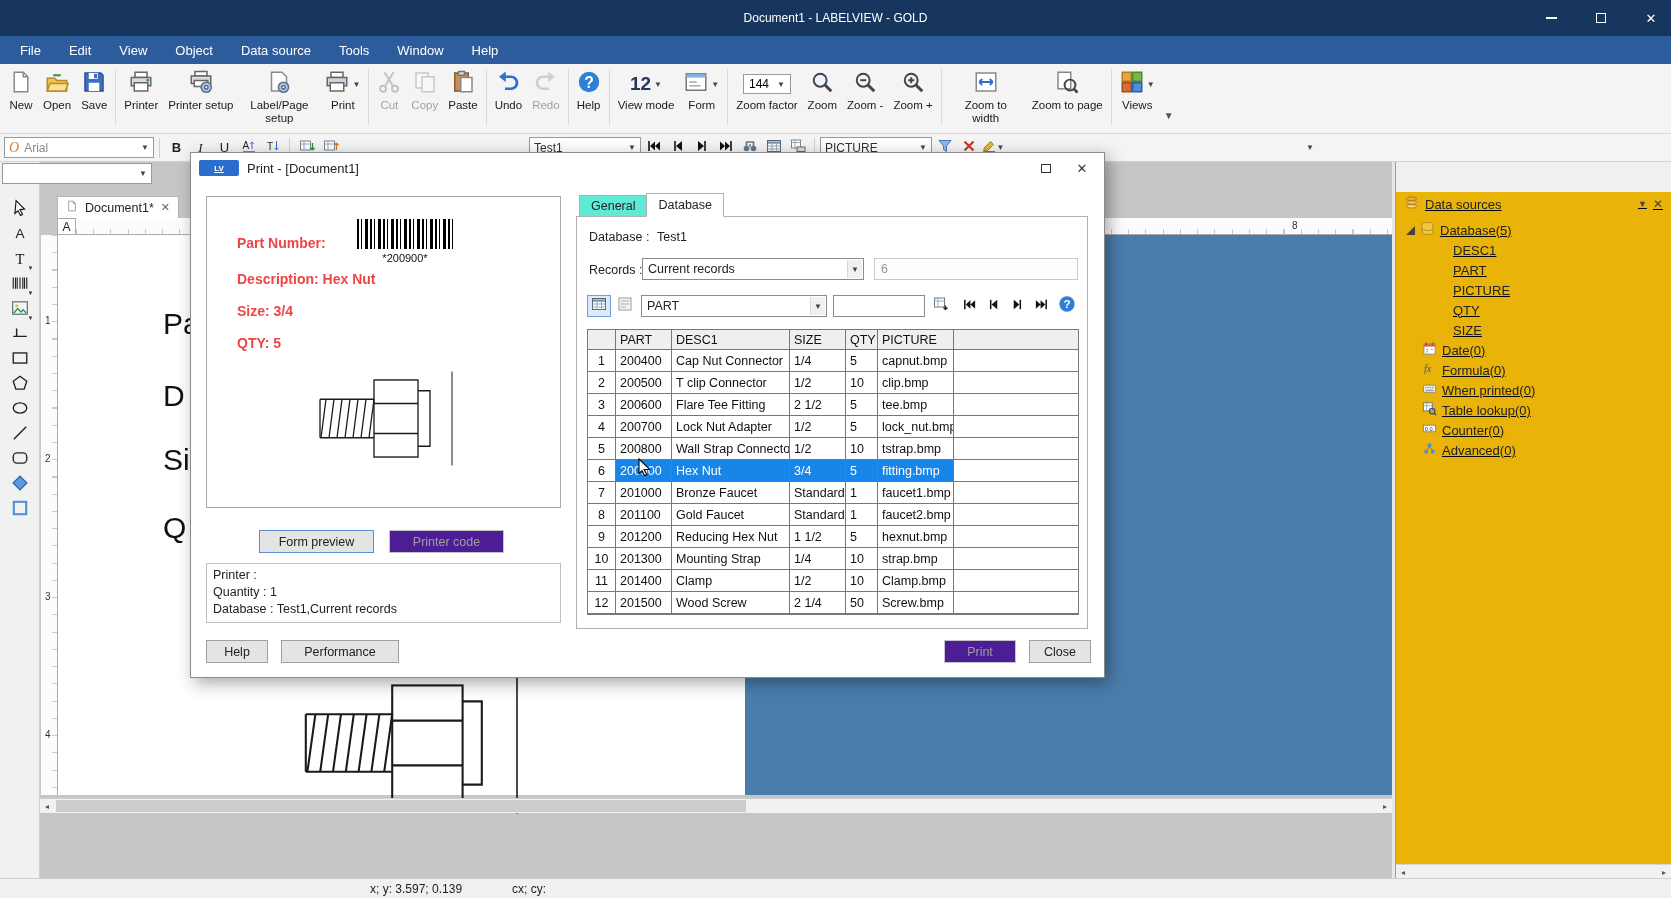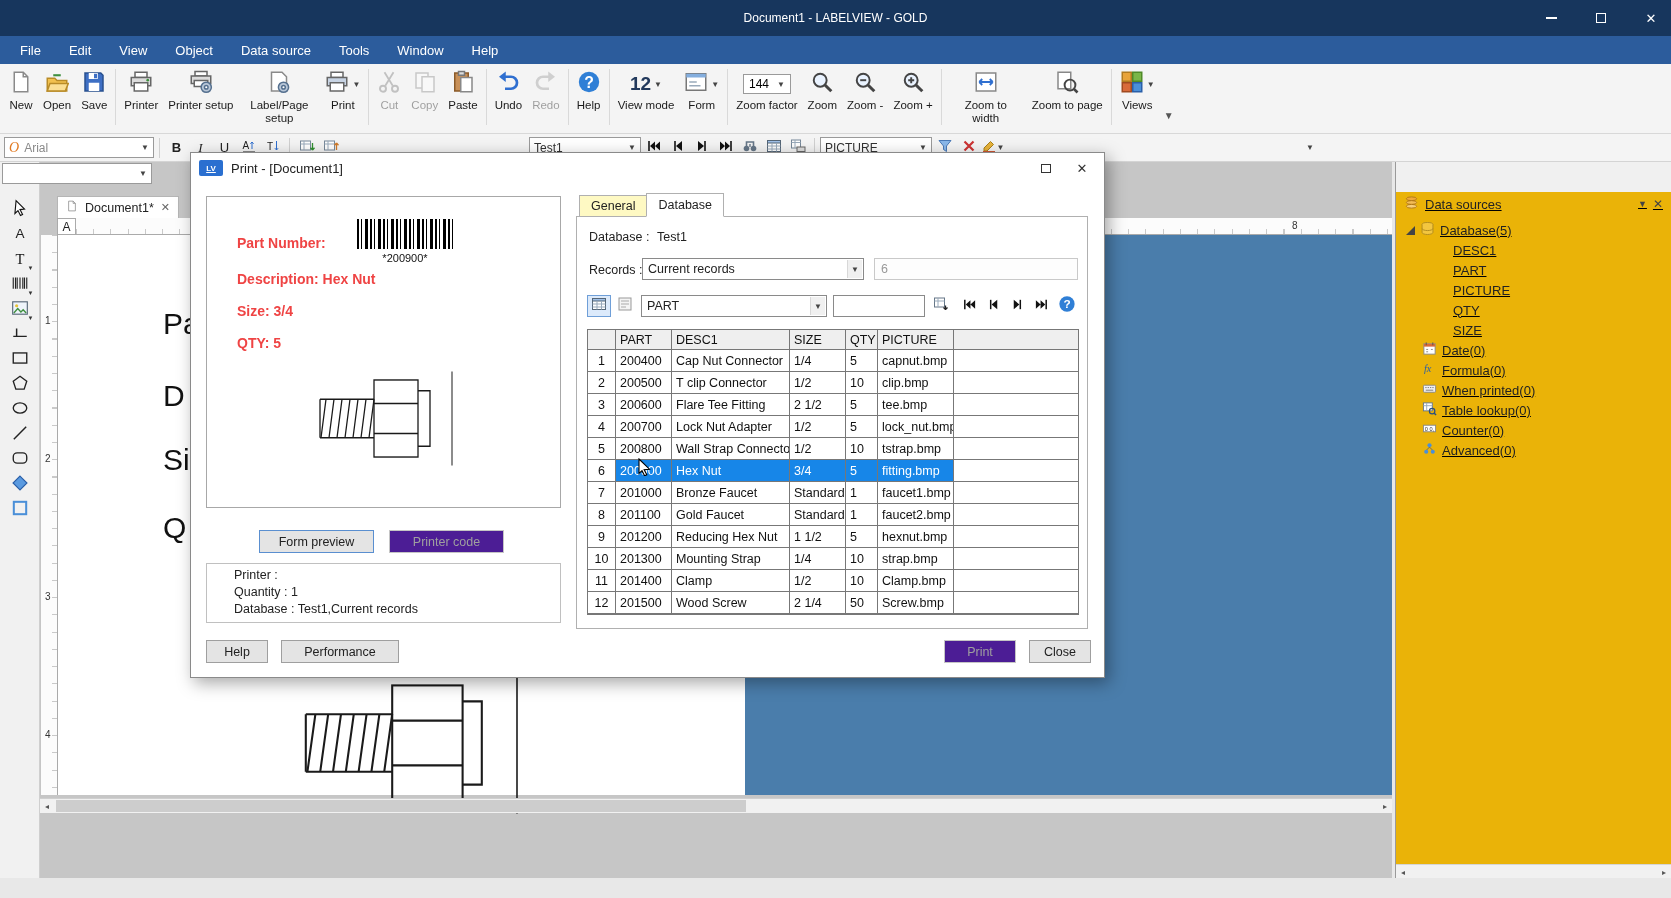--- a/index.html
+++ b/index.html
@@ -93,45 +93,45 @@
 .panel-scroll{position:absolute;bottom:0;left:0;right:0;height:14px;background:#f1f1f1;border-top:1px solid #d5d5d5;}
 
 
 .statusbar{position:absolute;bottom:0;left:0;right:0;height:20px;background:#f0f0f0;border-top:1px solid #d0d0d0;font-size:12px;color:#222;}
 .status-xy{position:absolute;left:370px;top:3px;}
 .status-cxcy{position:absolute;left:512px;top:3px;}
 
 
 .dialog{position:absolute;left:190px;top:152px;width:915px;height:526px;background:#fff;border:1px solid #8a8a8a;box-shadow:4px 5px 16px rgba(0,0,0,.35);z-index:10;}
 .dlg-title{height:30px;display:flex;align-items:center;padding:0 8px;gap:8px;font-size:13px;color:#222;}
-.lv-icon{width:24px;height:16px;background:#2a6fd0;color:#fff;font-size:8px;display:flex;align-items:center;justify-content:center;border-radius:2px;font-weight:bold;flex:none;text-decoration:underline;}
+.lv-icon{width:40px;height:16px;background:#2a6fd0;color:#fff;font-size:8px;display:flex;align-items:center;justify-content:center;border-radius:2px;font-weight:bold;flex:none;text-decoration:underline;}
 .dlg-winbtn{width:28px;height:22px;display:flex;align-items:center;justify-content:center;color:#333;}
 .dlg-winbtn.max{margin-left:auto;}
 .dlg-max-glyph{width:10px;height:9px;border:1.5px solid #333;display:inline-block;}
 .preview-frame{position:absolute;left:15px;top:43px;width:355px;height:312px;border:1px solid #a8a8a8;background:#fff;}
 .pv-text{position:absolute;font-size:14px;font-weight:600;color:#ef4444;}
 .pv-part{left:30px;top:38px;}
 .pv-desc{left:30px;top:74px;}
 .pv-size{left:30px;top:106px;}
 .pv-qty{left:30px;top:138px;}
 .pv-barcode{position:absolute;left:150px;top:22px;width:96px;height:30px;background:repeating-linear-gradient(90deg,#000 0 2px,#fff 2px 4px,#000 4px 5px,#fff 5px 8px,#000 8px 11px,#fff 11px 13px);}
 .pv-code{position:absolute;left:150px;top:55px;width:96px;text-align:center;font-size:11px;color:#111;}
 .pv-nut{position:absolute;left:105px;top:168px;width:150px;height:107px;}
 .btn{position:absolute;height:23px;background:#e4e4e4;border:1px solid #9f9f9f;font-size:12.5px;display:flex;align-items:center;justify-content:center;color:#222;font-family:inherit;}
 .btn.disabled{color:#9f9f9f;background:#4c1d95;border-color:#c5c5c5;}
 #btn-preview{left:68px;top:377px;width:115px;border-color:#5a8fd0;}
 #btn-printercode{left:198px;top:377px;width:115px;}
-.info-frame{position:absolute;left:15px;top:410px;width:355px;height:60px;border:1px solid #c0c0c0;padding:3px 27px;font-size:12.5px;line-height:17px;color:#222;}
+.info-frame{position:absolute;left:15px;top:410px;width:355px;height:60px;border:1px solid #c0c0c0;padding:3px 6px;font-size:12.5px;line-height:17px;color:#222;}
 .info-frame div{white-space:nowrap;}
 #btn-help{left:15px;top:487px;width:62px;}
 #btn-perf{left:90px;top:487px;width:118px;}
 #btn-print{left:753px;top:487px;width:72px;}
 #btn-close{left:838px;top:487px;width:62px;}
 .tabs{position:absolute;left:388px;top:42px;display:flex;z-index:2;}
-.tab{height:22px;padding:0 11px;border:1px solid #b0b0b0;background:#fef9c3;font-size:12.5px;display:flex;align-items:center;margin-right:-1px;color:#222;}
+.tab{height:22px;padding:0 11px;border:1px solid #b0b0b0;background:#5eead4;font-size:12.5px;display:flex;align-items:center;margin-right:-1px;color:#222;}
 .tab.active{background:#fff;height:24px;margin-top:-2px;border-bottom:1px solid #fff;}
 .tab-panel{position:absolute;left:385px;top:63px;width:512px;height:413px;border:1px solid #b0b0b0;background:#fff;}
 .fld{position:absolute;font-size:12.5px;color:#222;}
 .combo{position:absolute;height:22px;border:1px solid #8a8a8a;background:#fff;font-size:12.5px;display:flex;align-items:center;padding:0 20px 0 5px;color:#222;}
 .combo .carr{position:absolute;right:1px;top:1px;bottom:1px;width:15px;background:#f0f0f0;display:flex;align-items:center;justify-content:center;font-size:8px;border-left:1px solid #d8d8d8;color:#444;}
 #records-combo{left:65px;top:41px;width:222px;}
 #records-count{position:absolute;left:297px;top:41px;width:204px;height:22px;border:1px solid #c9c9c9;color:#999;padding-left:6px;display:flex;align-items:center;font-size:12.5px;background:#fdfdfd;}
 .icon-btn{position:absolute;width:24px;height:22px;display:flex;align-items:center;justify-content:center;border:1px solid transparent;}
 .icon-btn svg{width:16px;height:16px;}
 #dlg-gridbtn{left:10px;top:78px;border:1px solid #6f9fd8;background:#dceafb;}
@@ -750,20 +750,24 @@
             </svg></span>
           <span>Advanced(0)</span>
         </div>
       </div>
     <div class="panel-scroll">
       <span class="scroll-arrow" style="left:0">◂</span>
       <span class="scroll-arrow" style="right:0">▸</span>
     </div>
   </div>
 
+  <div class="statusbar">
+    <span class="status-xy">x; y: 3.597; 0.139</span>
+    <span class="status-cxcy">cx; cy:</span>
+  </div>
 
   <div class="dialog">
     <div class="dlg-title">
       <span class="lv-icon">LV</span>
       <span>Print - [Document1]</span>
       <span class="dlg-winbtn max">
           <span class="dlg-max-glyph"></span>
         </span>
       <span class="dlg-winbtn">
           <span>✕</span>

